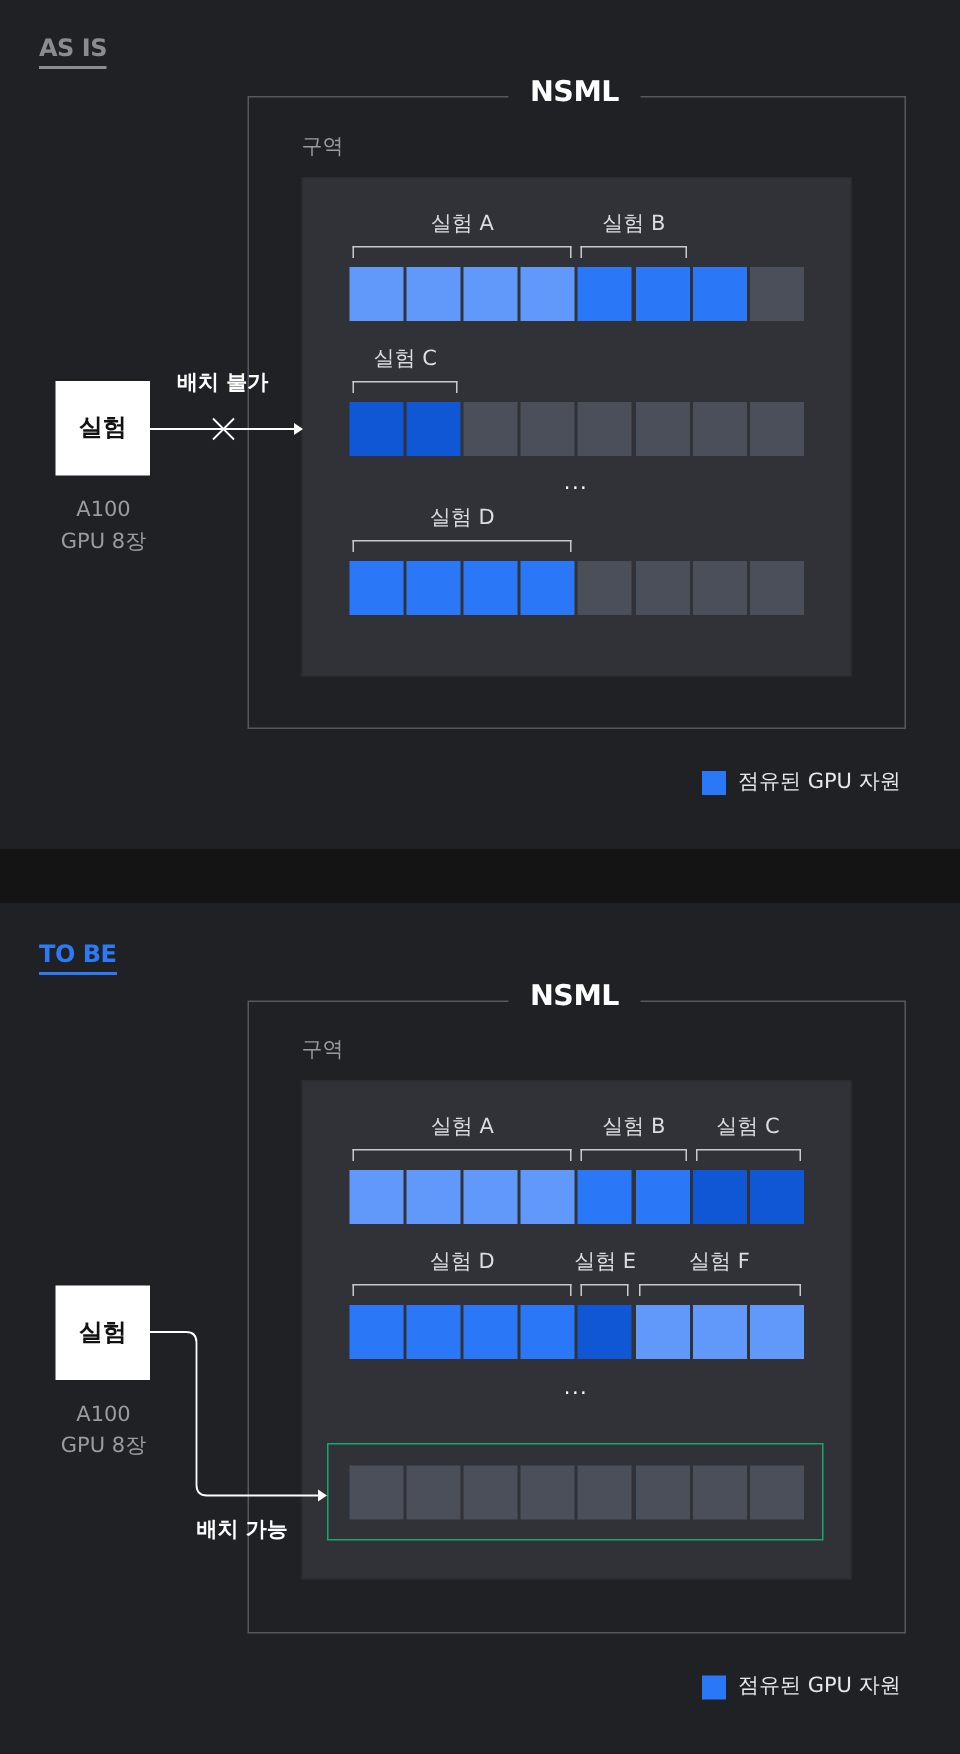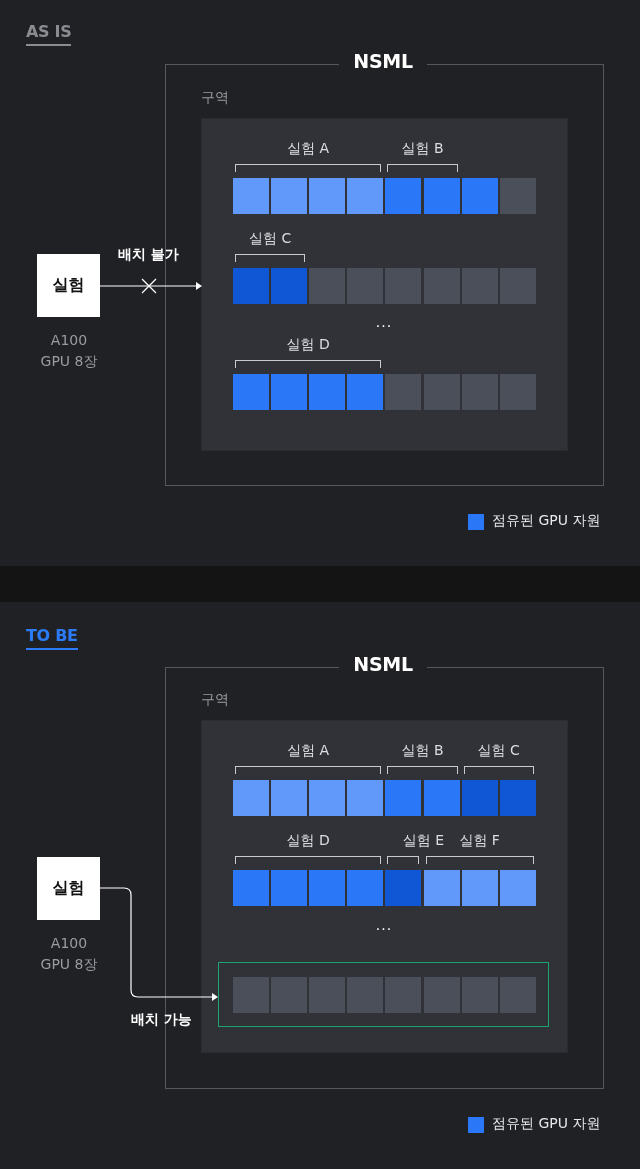--- a/index.html
+++ b/index.html
@@ -119,21 +119,21 @@
     <div class="cell c-mid" style="left: 271.1px; top: 870px;"></div>
     <div class="cell c-mid" style="left: 309.2px; top: 870px;"></div>
     <div class="cell c-mid" style="left: 347.3px; top: 870px;"></div>
     <div class="cell c-dark" style="left: 385.4px; top: 870px;"></div>
     <div class="cell c-light" style="left: 423.5px; top: 870px;"></div>
     <div class="cell c-light" style="left: 461.6px; top: 870px;"></div>
     <div class="cell c-light" style="left: 499.7px; top: 870px;"></div>
     <div class="bracket" style="left: 235px; width: 146.4px; top: 856px;"></div>
     <div class="exp-label" style="left: 308.2px; top: 832px;">실험 D</div>
     <div class="bracket" style="left: 387.4px; width: 32.1px; top: 856px;"></div>
-    <div class="exp-label" style="left: 403.45px; top: 832px; margin-left: 20px;">실험 E</div>
+    <div class="exp-label" style="left: 403.45px; top: 832px;">실험 E</div>
     <div class="bracket" style="left: 425.5px; width: 108.3px; top: 856px;"></div>
     <div class="exp-label" style="left: 479.65px; top: 832px;">실험 F</div>
     <div class="cell c-empty" style="left: 233px; top: 977px;"></div>
     <div class="cell c-empty" style="left: 271.1px; top: 977px;"></div>
     <div class="cell c-empty" style="left: 309.2px; top: 977px;"></div>
     <div class="cell c-empty" style="left: 347.3px; top: 977px;"></div>
     <div class="cell c-empty" style="left: 385.4px; top: 977px;"></div>
     <div class="cell c-empty" style="left: 423.5px; top: 977px;"></div>
     <div class="cell c-empty" style="left: 461.6px; top: 977px;"></div>
     <div class="cell c-empty" style="left: 499.7px; top: 977px;"></div>

